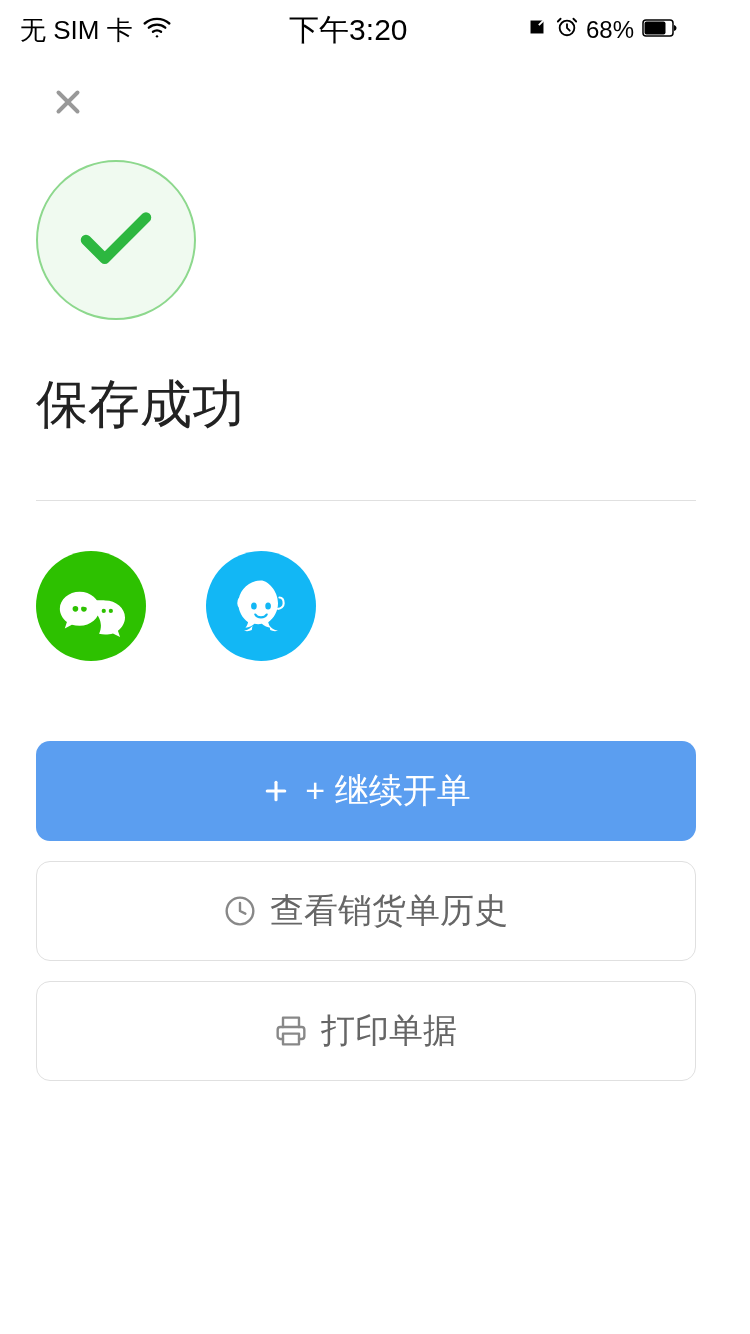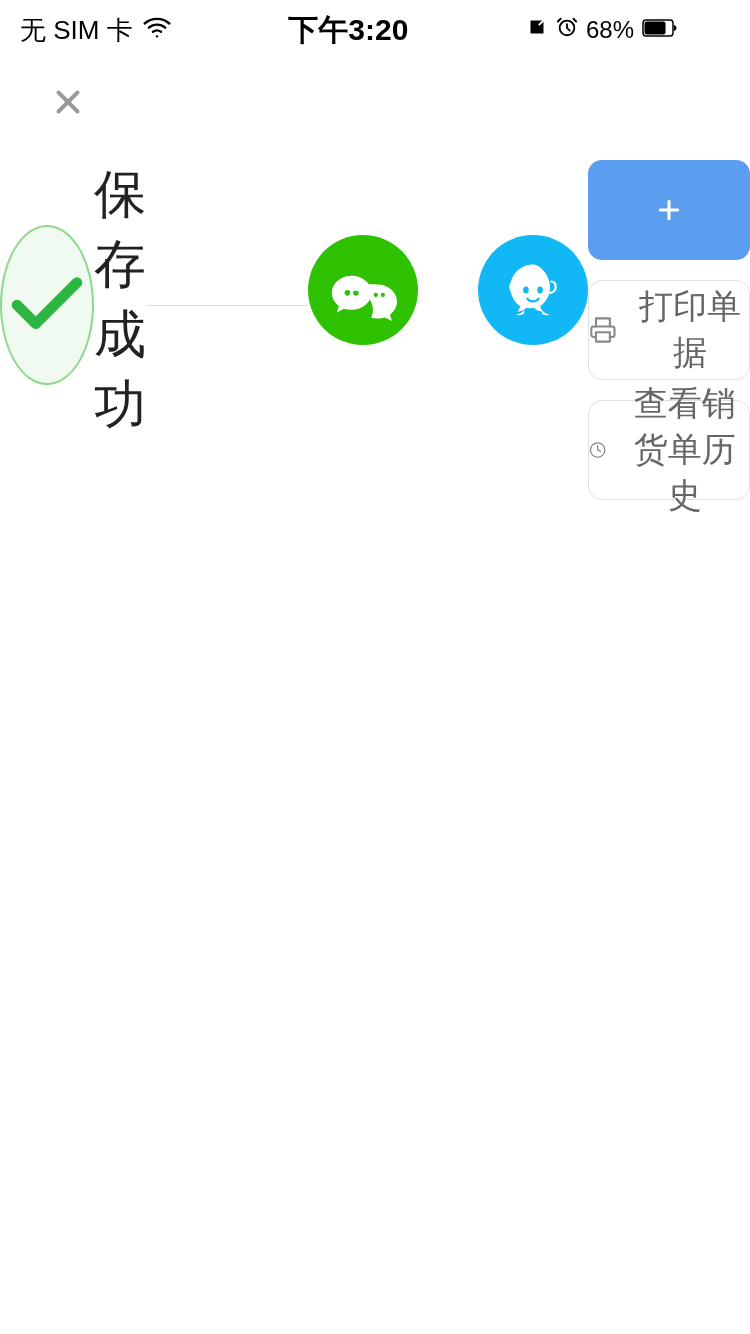--- a/index.html
+++ b/index.html
@@ -28,21 +28,21 @@
     }
     .status-bar-left {
       display: flex;
       align-items: center;
       gap: 10px;
       font-size: 26px;
       font-weight: 500;
     }
     .status-bar-center {
       font-size: 30px;
-      font-weight: 700;
+      font-weight: 400;
     }
     .status-bar-right {
       display: flex;
       align-items: center;
       gap: 8px;
       font-size: 24px;
       text-align: center;
     }
 
     
@@ -58,23 +58,24 @@
       cursor: pointer;
     }
     .close-btn svg {
       width: 38px;
       height: 38px;
     }
 
     
     .main-content {
       display: flex;
-      flex-direction: row;
-      align-items: center;
+      flex-direction: column;
+      align-items: flex-start;
       padding-top: 100px;
+      margin-left: 36px;
     }
 
     
     .success-circle {
       width: 160px;
       height: 160px;
       border-radius: 50%;
       background: #f0faf0;
       border: 2px solid #8dd88d;
       display: flex;
@@ -271,33 +272,34 @@
     </div>
   </div>
 
   <div class="btn-section">
 
     <button class="btn-primary">
       <svg width="30" height="30" viewBox="0 0 24 24" fill="none" stroke="white" stroke-width="2.5" stroke-linecap="round">
         <line x1="12" y1="5" x2="12" y2="19"></line>
         <line x1="5" y1="12" x2="19" y2="12"></line>
       </svg>
+      <span>+ 继续开单</span>
+    </button>
+
+    <button class="btn-secondary">
+      <svg width="32" height="32" viewBox="0 0 24 24" fill="none" stroke="#888" stroke-width="1.8" stroke-linecap="round" stroke-linejoin="round">
+        <circle cx="12" cy="12" r="10"></circle>
+        <polyline points="12 6 12 12 16 14"></polyline>
+      </svg>
+      <span>查看销货单历史</span>
     </button>
 
     <button class="btn-secondary">
       <svg width="32" height="32" viewBox="0 0 24 24" fill="none" stroke="#888" stroke-width="1.8" stroke-linecap="round" stroke-linejoin="round">
         <polyline points="6 9 6 2 18 2 18 9"></polyline>
         <path d="M6 18H4a2 2 0 0 1-2-2v-5a2 2 0 0 1 2-2h16a2 2 0 0 1 2 2v5a2 2 0 0 1-2 2h-2"></path>
         <rect x="6" y="14" width="12" height="8"></rect>
       </svg>
       <span>打印单据</span>
     </button>
-
-    <button class="btn-secondary">
-      <svg width="32" height="32" viewBox="0 0 24 24" fill="none" stroke="#888" stroke-width="1.8" stroke-linecap="round" stroke-linejoin="round">
-        <circle cx="12" cy="12" r="10"></circle>
-        <polyline points="12 6 12 12 16 14"></polyline>
-      </svg>
-      <span>查看销货单历史</span>
-    </button>
   </div>
 
 </div>
 
 </body></html>

